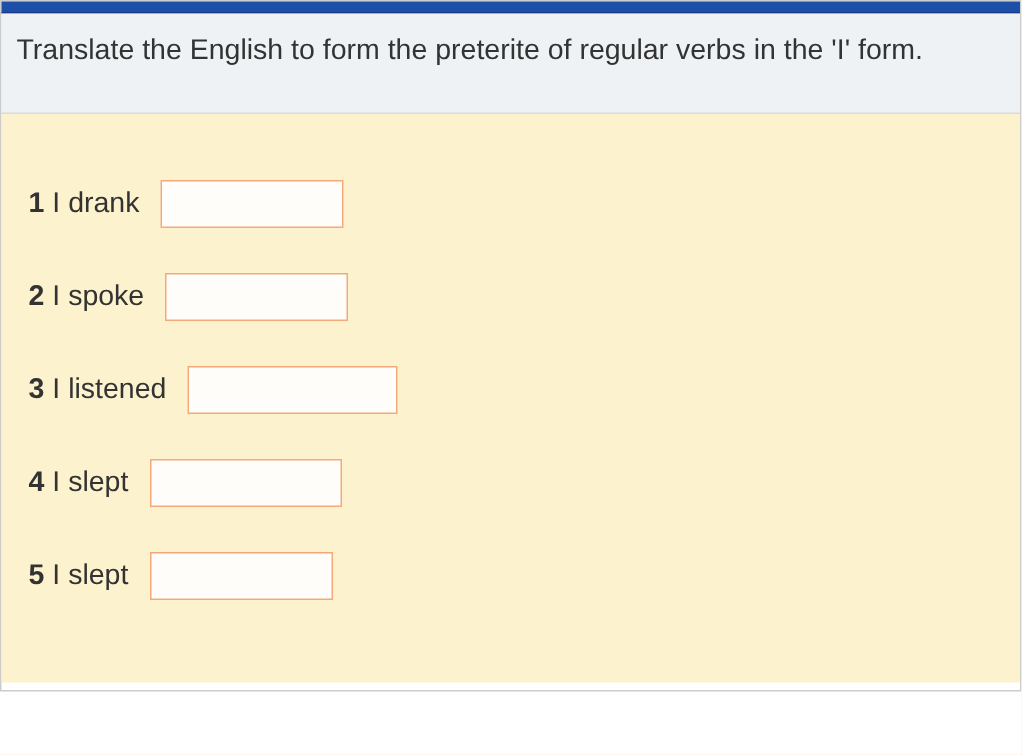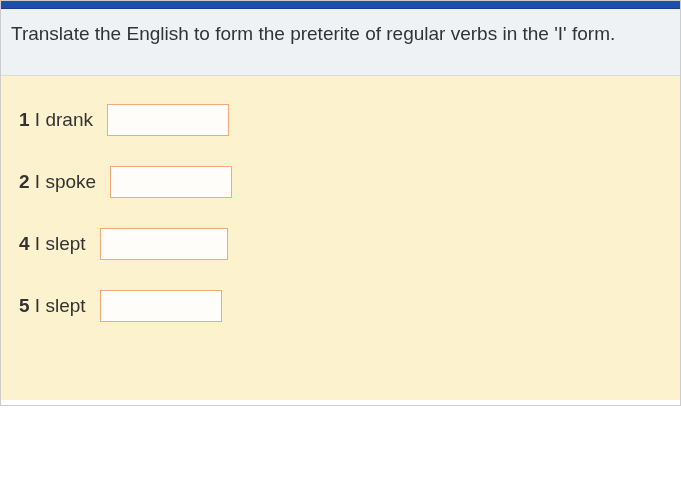--- a/index.html
+++ b/index.html
@@ -10,37 +10,37 @@
     body {
       font-family: 'Segoe UI', Tahoma, Arial, sans-serif;
       background: #fff;
       width: 681px;
       height: 503px;
       overflow: hidden;
     }
     .container {
       border: 1px solid #ccc;
       width: 681px;
-      height: 406px;
+      height: 461px;
     }
     .top-bar {
       height: 8px;
       background: #1e4fa8;
       border-bottom: 1px solid #163d85;
     }
     .instructions {
       background: #eef2f4;
       padding: 14px 10px 30px 10px;
       font-size: 19px;
       color: #333;
       border-bottom: 1px solid #d8dcde;
     }
     .question-area {
       background: #fdf2ce;
-      padding: 28px 18px;
+      padding: 44px 18px;
       height: calc(100% - 8px - 72px);
     }
     .question-row {
       display: flex;
       align-items: center;
       margin-bottom: 30px;
     }
     .question-label {
       font-size: 19px;
       color: #333;
@@ -82,20 +82,27 @@
     </div>
 
     <div class="question-row">
       <div class="question-label">
         <span class="q-num">2</span>
         <span>I spoke</span>
       </div>
       <input type="text" class="answer-input w2" value="" style="">
     </div>
 
+    <div class="question-row">
+      <div class="question-label">
+        <span class="q-num">3</span>
+        <span>I listened</span>
+      </div>
+      <input type="text" class="answer-input w3" value="" style="">
+    </div>
 
     <div class="question-row">
       <div class="question-label">
         <span class="q-num">4</span>
         <span>I slept</span>
       </div>
       <input type="text" class="answer-input w4" value="" style="">
     </div>
 
     <div class="question-row">

